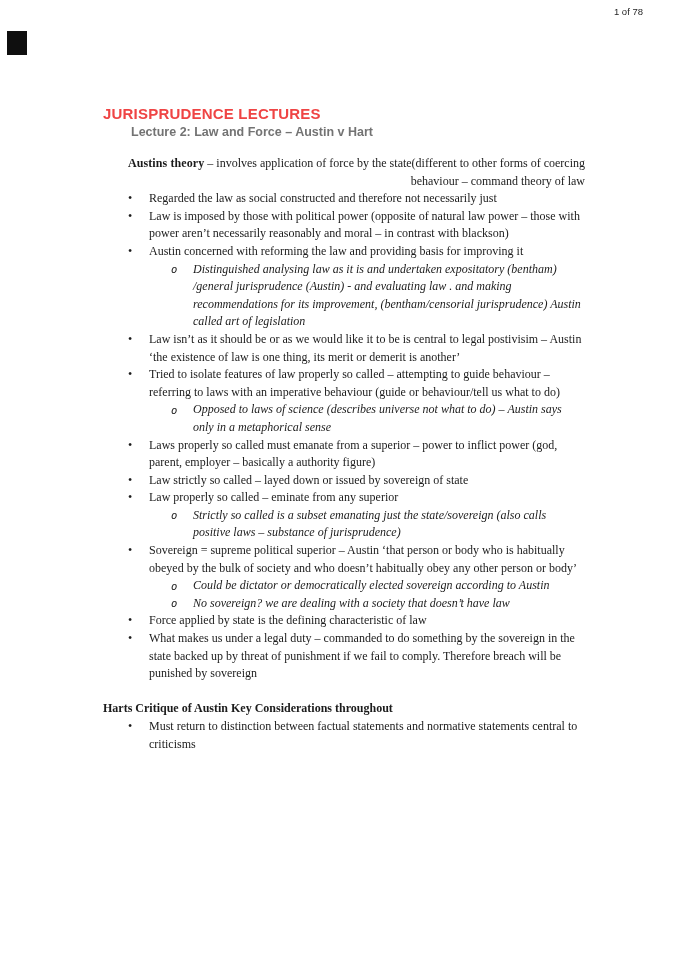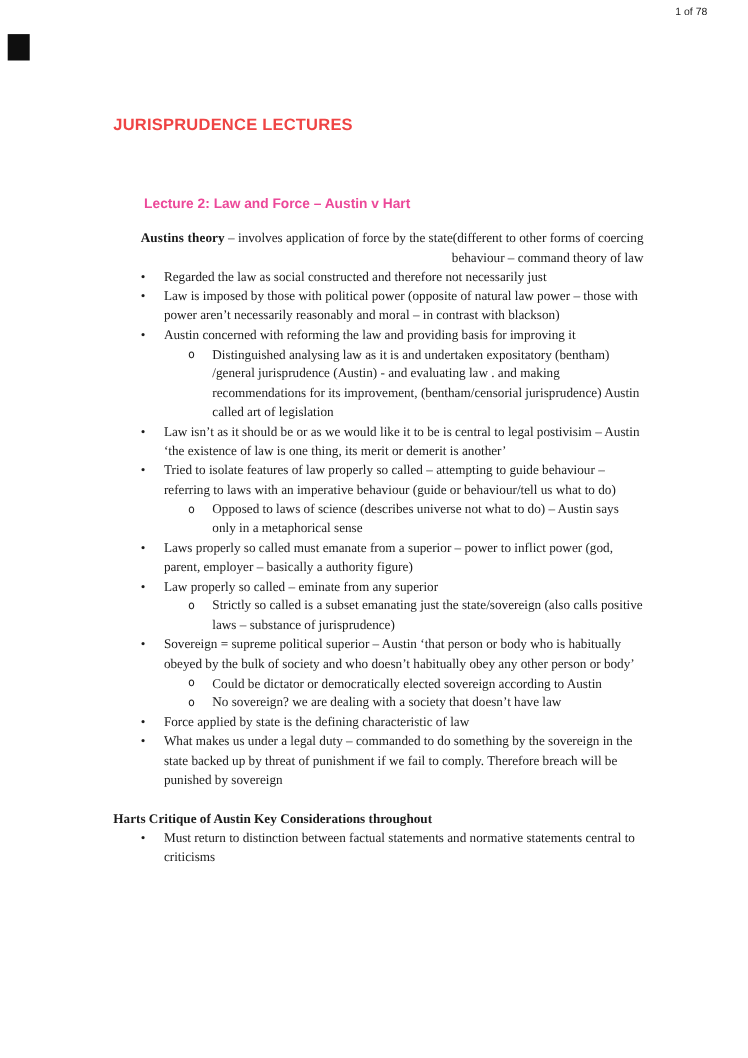--- a/index.html
+++ b/index.html
@@ -36,26 +36,25 @@
   }
   .doc-title {
     font-family: "Liberation Sans", "DejaVu Sans", sans-serif;
     font-weight: bold;
     font-size: 15px;
     line-height: 20px;
     letter-spacing: 0.2px;
     color: #ef4444;
   }
   .section-heading {
-    margin-top: 53px;
     font-family: "Liberation Sans", "DejaVu Sans", sans-serif;
     font-weight: bold;
     font-size: 12.5px;
     line-height: 16px;
-    color: #ec4899;
+    color: #737373;
     padding-left: 28px;
   }
   .body-text {
     margin-top: 15px;
     font-size: 12px;
     line-height: 17.6px;
   }
   .para { margin: 0; text-align: right; }
   .para b { letter-spacing: 0.1px; }
   .b1 {
@@ -64,20 +63,21 @@
   }
   .b1::before {
     content: "\2022";
     position: absolute;
     left: 25px; top: 0;
     font-size: 12px;
   }
   .b2 {
     position: relative;
     padding-left: 90px;
+    font-style: italic;
   }
   .b2::before {
     content: "o";
     position: absolute;
     left: 68px; top: 0.5px;
     font-family: "DejaVu Sans Mono", "Liberation Mono", monospace;
     font-size: 10.5px;
   }
   .subheading2 {
     font-weight: bold;
@@ -104,20 +104,21 @@
       <p class="para"><b>Austins theory</b><span> – involves application of force by the state(different to other forms of coercing behaviour – command theory of law</span></p>
 
       <div class="b1">Regarded the law as social constructed and therefore not necessarily just</div>
       <div class="b1">Law is imposed by those with political power (opposite of natural law power – those with power aren’t necessarily reasonably and moral – in contrast with blackson)</div>
       <div class="b1">Austin concerned with reforming the law and providing basis for improving it</div>
       <div class="b2">Distinguished analysing law as it is and undertaken expositatory (bentham) /general jurisprudence (Austin) - and evaluating law . and making recommendations for its improvement, (bentham/censorial jurisprudence) Austin called art of legislation</div>
       <div class="b1">Law isn’t as it should be or as we would like it to be is central to legal postivisim – Austin ‘the existence of law is one thing, its merit or demerit is another’</div>
       <div class="b1">Tried to isolate features of law properly so called – attempting to guide behaviour – referring to laws with an imperative behaviour (guide or behaviour/tell us what to do)</div>
       <div class="b2">Opposed to laws of science (describes universe not what to do) – Austin says only in a metaphorical sense</div>
       <div class="b1">Laws properly so called must emanate from a superior – power to inflict power (god, parent, employer – basically a authority figure)</div>
+      <div class="b1">Law strictly so called – layed down or issued by sovereign of state</div>
       <div class="b1">Law properly so called – eminate from any superior</div>
       <div class="b2">Strictly so called is a subset emanating just the state/sovereign (also calls positive laws – substance of jurisprudence)</div>
       <div class="b1">Sovereign = supreme political superior – Austin ‘that person or body who is habitually obeyed by the bulk of society and who doesn’t habitually obey any other person or body’</div>
       <div class="b2">Could be dictator or democratically elected sovereign according to Austin</div>
       <div class="b2">No sovereign? we are dealing with a society that doesn’t have law</div>
       <div class="b1">Force applied by state is the defining characteristic of law</div>
       <div class="b1">What makes us under a legal duty – commanded to do something by the sovereign in the state backed up by threat of punishment if we fail to comply. Therefore breach will be punished by sovereign</div>
 
       <div class="subheading2">Harts Critique of Austin Key Considerations throughout</div>
 

